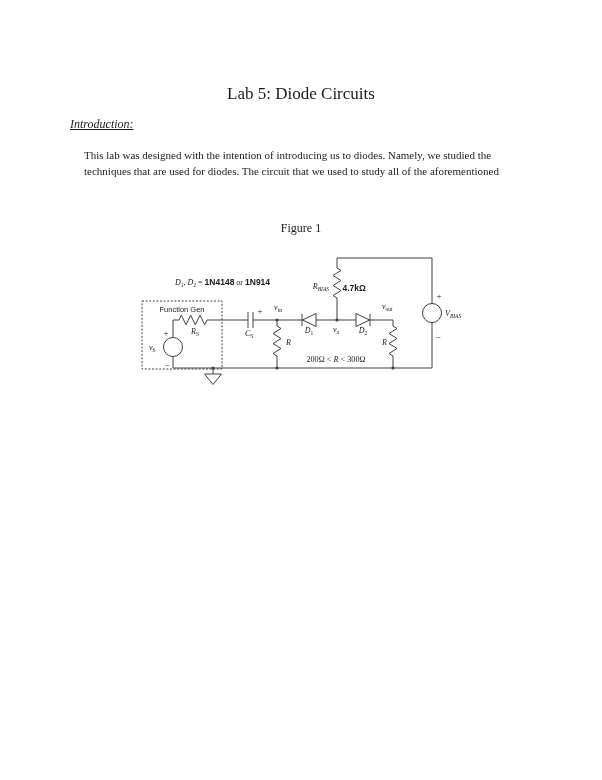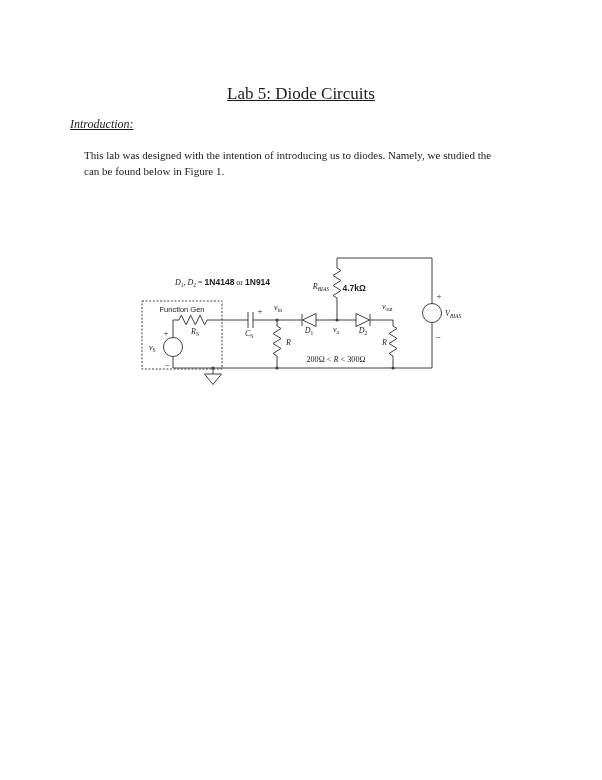--- a/index.html
+++ b/index.html
@@ -5,21 +5,21 @@
   :root { --ink:#1b1b1b; --line:#404040; --page:#ffffff; }
   * { margin:0; padding:0; box-sizing:border-box; }
   html,body { background:#fff; }
   .page {
     position:relative; width:602px; height:780px;
     background:var(--page); overflow:hidden;
     font-family:"Liberation Serif", serif; color:var(--ink);
   }
   .title {
     position:absolute; top:84px; left:0; width:602px;
-    text-align:center; font-size:17px; font-weight:normal;text-decoration:underline;
+    text-align:center; font-size:17px; font-weight:normal;
   }
   .intro {
     position:absolute; top:117px; left:70px;
     font-style:italic; font-size:12px;text-decoration:underline;
   }
   .para {
     position:absolute; top:147px; left:84px; width:480px;
     font-size:11px; line-height:16.4px;
   }
   .para div { white-space:nowrap; }
@@ -47,23 +47,24 @@
 <body>
 
 <div class="page">
 
   <h1 class="title">Lab 5: Diode Circuits</h1>
 
   <div class="intro">Introduction:</div>
 
   <div class="para">
     <div>This lab was designed with the intention of introducing us to diodes. Namely, we studied the</div>
-    <div>can be found below in Figure 1.</div>
+    <div>techniques that are used for diodes. The circuit that we used to study all of the aforementioned</div>
   </div>
 
+  <div class="figcap">Figure 1</div>
 
   <svg class="circuit" width="345" height="148" viewBox="0 0 345 148" xmlns="http://www.w3.org/2000/svg">
 
     <text class="ct" x="40" y="37"><tspan class="it">D</tspan><tspan class="sub" dy="2">1</tspan><tspan dy="-2">, </tspan><tspan class="it">D</tspan><tspan class="sub" dy="2">2</tspan><tspan dy="-2"> = </tspan><tspan class="sans bold" font-size="8.5">1N4148</tspan><tspan> or </tspan><tspan class="sans bold" font-size="8.5">1N914</tspan></text>
 
     <g>
       <rect class="w" x="7" y="53" width="80" height="68" stroke-dasharray="2 1.6"></rect>
       <text class="fg" x="47" y="64" text-anchor="middle">Function Gen</text>
     </g>
 

